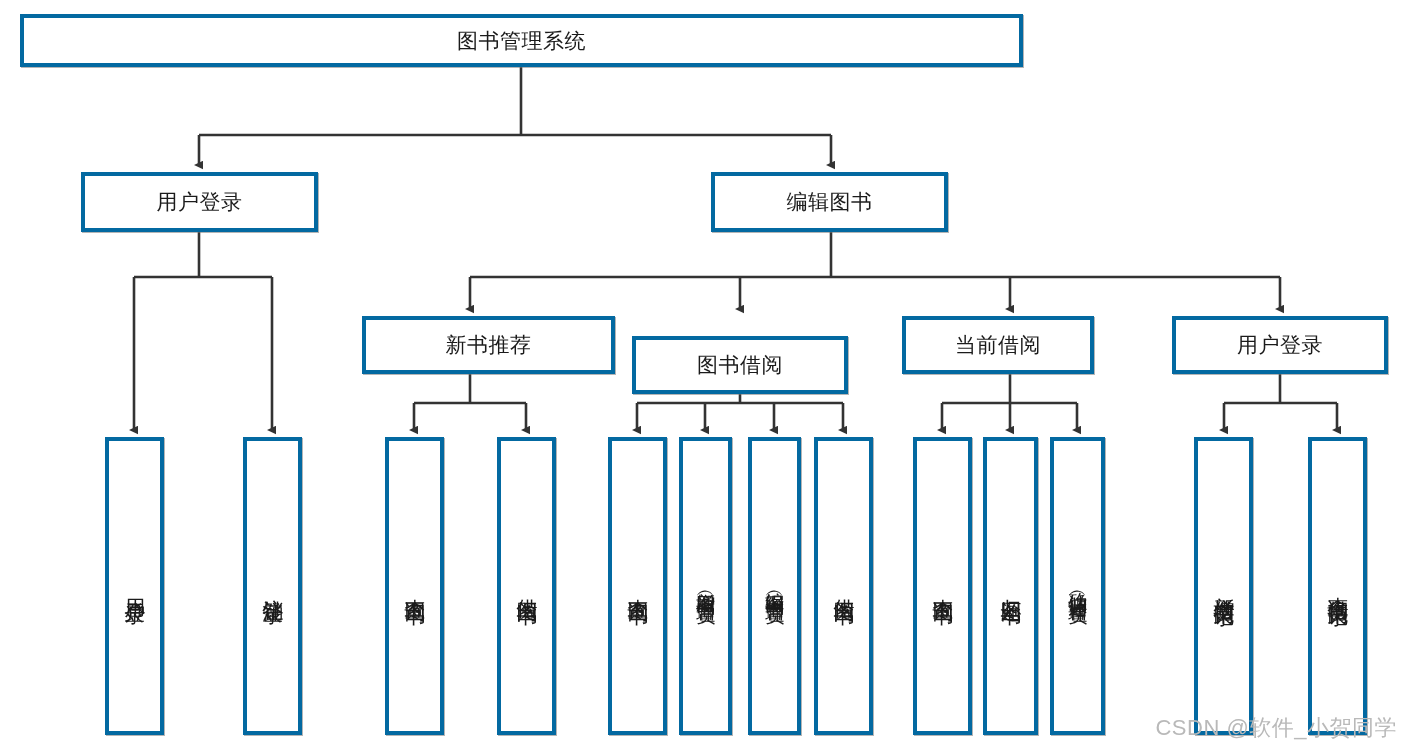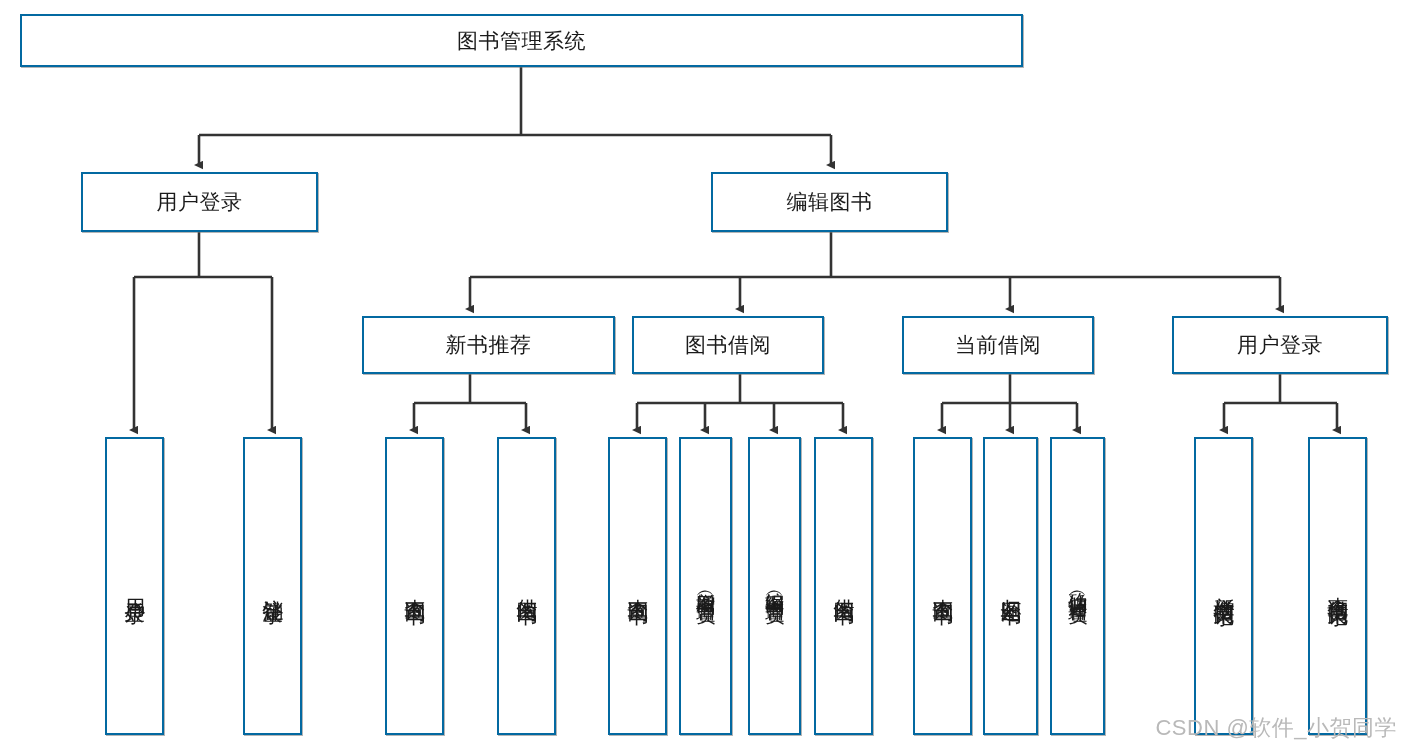--- a/index.html
+++ b/index.html
@@ -19,21 +19,21 @@
     position: absolute;
     left: 0;
     top: 0;
     width: 1405px;
     height: 747px;
   }
   .node {
     position: absolute;
     box-sizing: border-box;
     background: #ffffff;
-    border: 2px solid #0369a1;
+    border: 4px solid #0369a1;
     box-shadow: 1px 1px 0 0 rgba(120,120,120,0.55);
     display: flex;
     align-items: center;
     justify-content: center;
     color: #1b1b1b;
   }
   .node.horiz {
     font-size: 21px;
     letter-spacing: 0.5px;
     line-height: 1.2;
@@ -129,21 +129,21 @@
   <div class="node horiz" style="left:81px; top:172px; width:237px; height:60px;">
     <span class="label">用户登录</span>
   </div>
   <div class="node horiz" style="left:711px; top:172px; width:237px; height:60px;">
     <span class="label">编辑图书</span>
   </div>
 
   <div class="node horiz" style="left:362px; top:316px; width:253px; height:58px;">
     <span class="label">新书推荐</span>
   </div>
-  <div class="node horiz" style="left:632px; top:316px; width:192px; height:58px;">
+  <div class="node horiz" style="left:632px; top:336px; width:216px; height:58px;">
     <span class="label">图书借阅</span>
   </div>
   <div class="node horiz" style="left:902px; top:316px; width:192px; height:58px;">
     <span class="label">当前借阅</span>
   </div>
   <div class="node horiz" style="left:1172px; top:316px; width:216px; height:58px;">
     <span class="label">用户登录</span>
   </div>
 
   <div class="node vert" style="left:105px; top:437px; width:59px; height:298px;">

